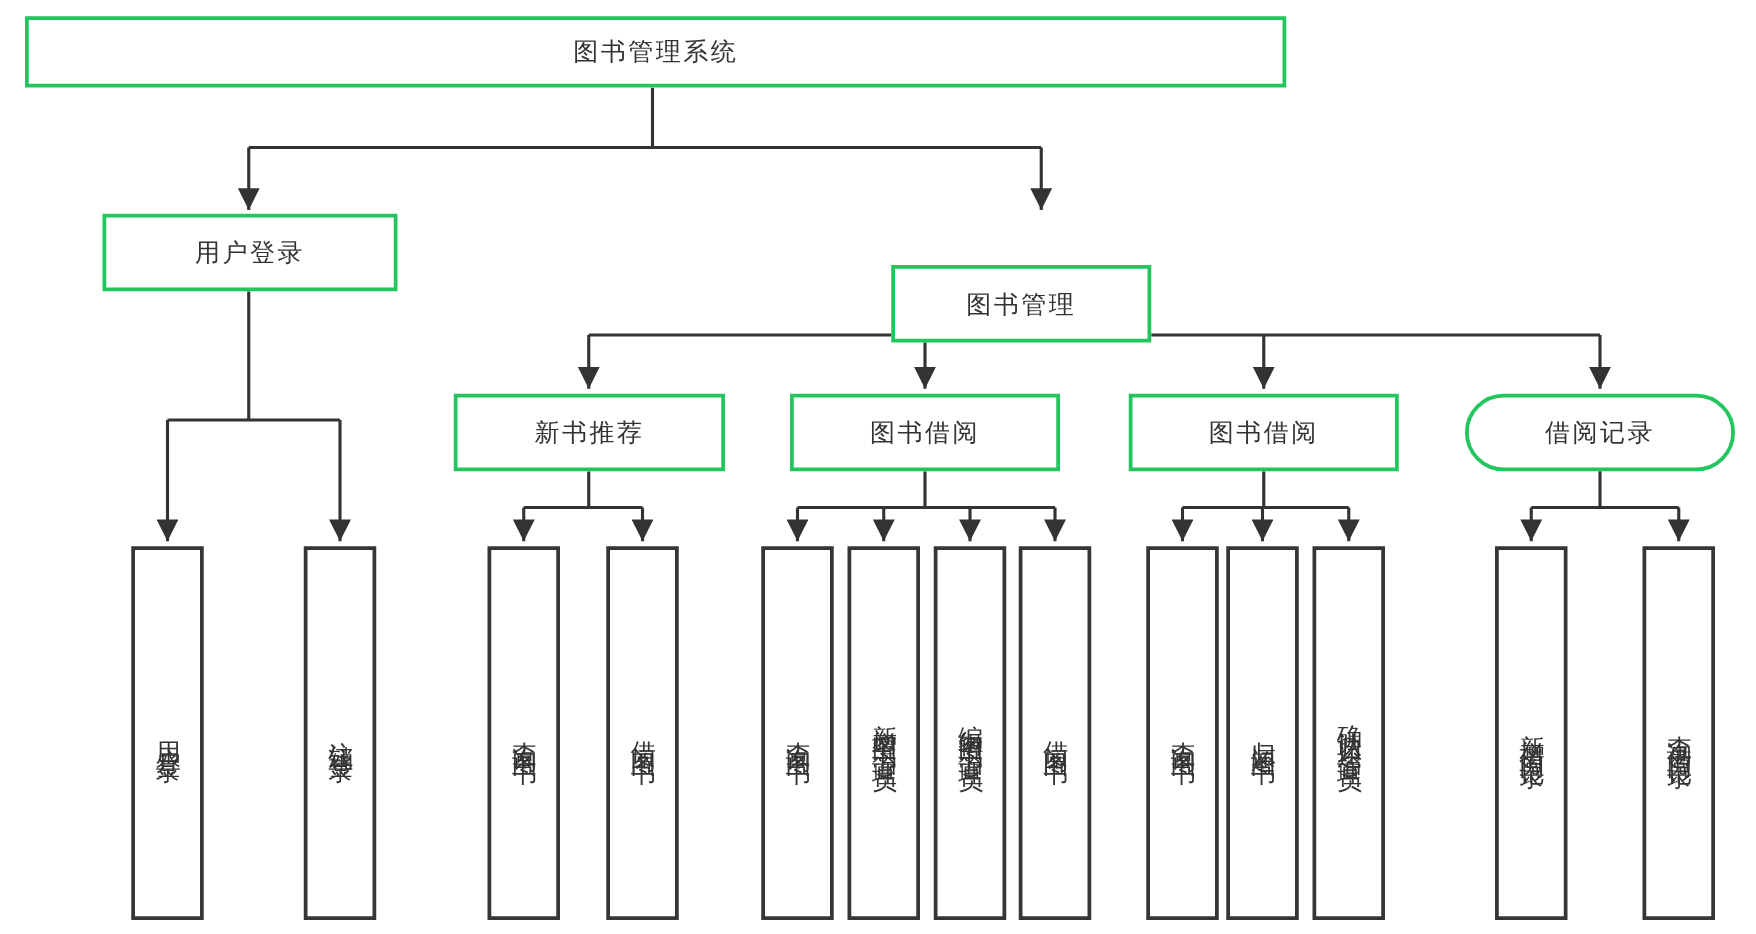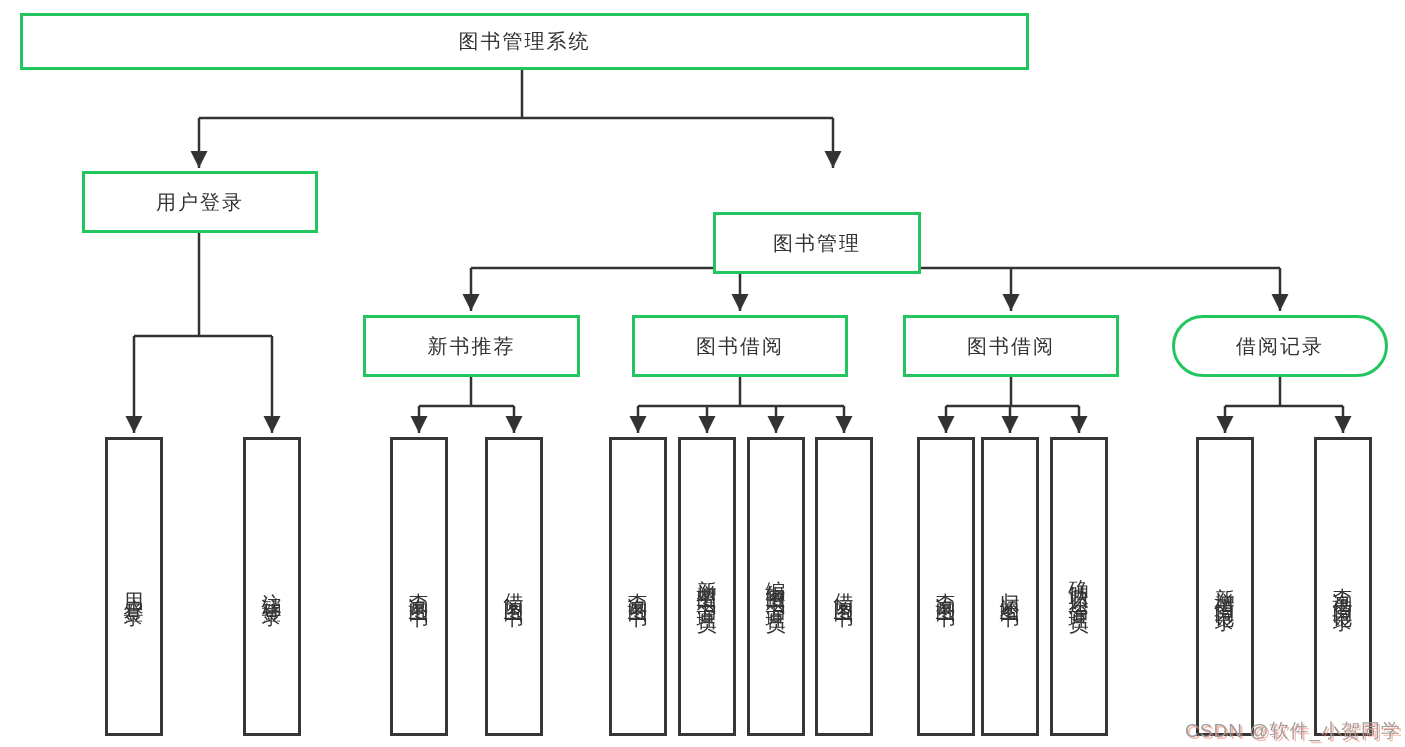--- a/index.html
+++ b/index.html
@@ -152,15 +152,14 @@
     <span class="vtext">确认归还（管理员）</span>
   </div>
 
   <div class="leaf" style="left:1196px;">
     <span class="vtext">新增借阅记录</span>
   </div>
   <div class="leaf" style="left:1314px;">
     <span class="vtext">查询借阅记录</span>
   </div>
 
-  <div class="watermark">CSDN @软件_小贺同学</div>
 
 </div>
 
 </body></html>

